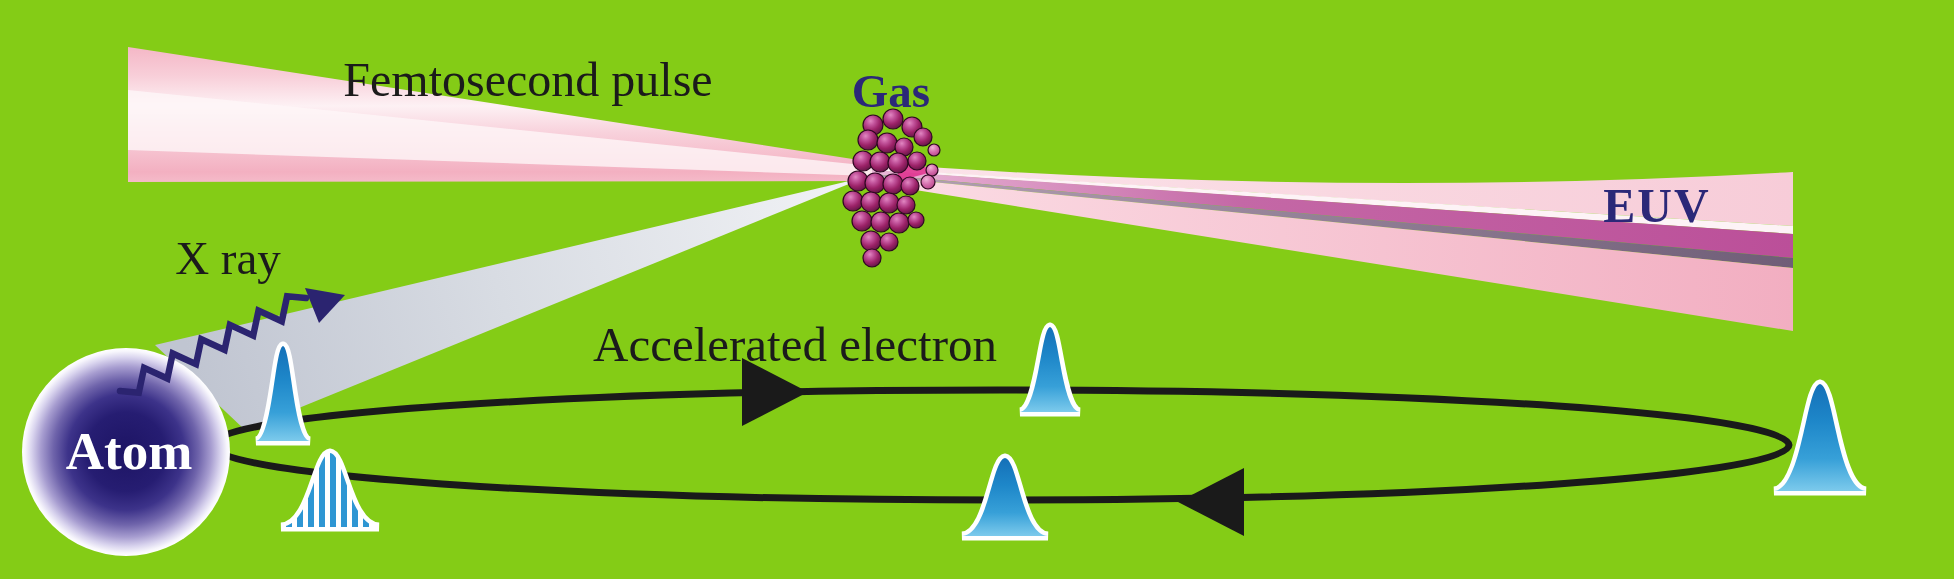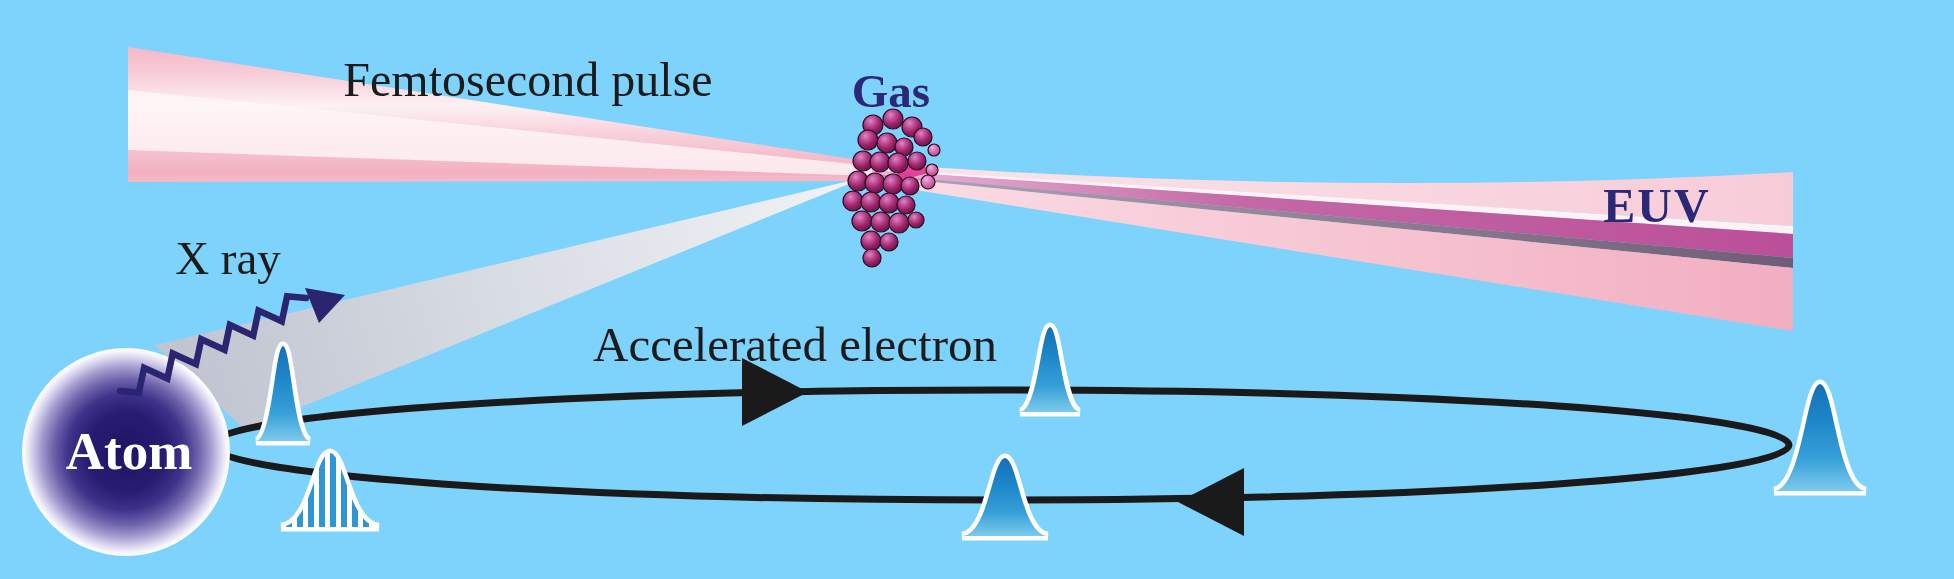--- a/index.html
+++ b/index.html
@@ -1,19 +1,19 @@
 <!DOCTYPE html>
 <html><head>
 <meta charset="utf-8">
 <style>
   html,body{margin:0;padding:0;background:#ffffff;}
   .stage{
     position:relative;
     width:1954px;height:579px;
-    background:#7dd3fc;
+    background:#84cc16;
     overflow:hidden;
     font-family:"Liberation Serif", serif;
   }
   .stage svg{position:absolute;left:0;top:0;}
   text{font-family:"Liberation Serif", serif;}
   .lbl{font-weight:400;}
   .lbl-bold{font-weight:700;}
 </style>
 </head>
 <body>

